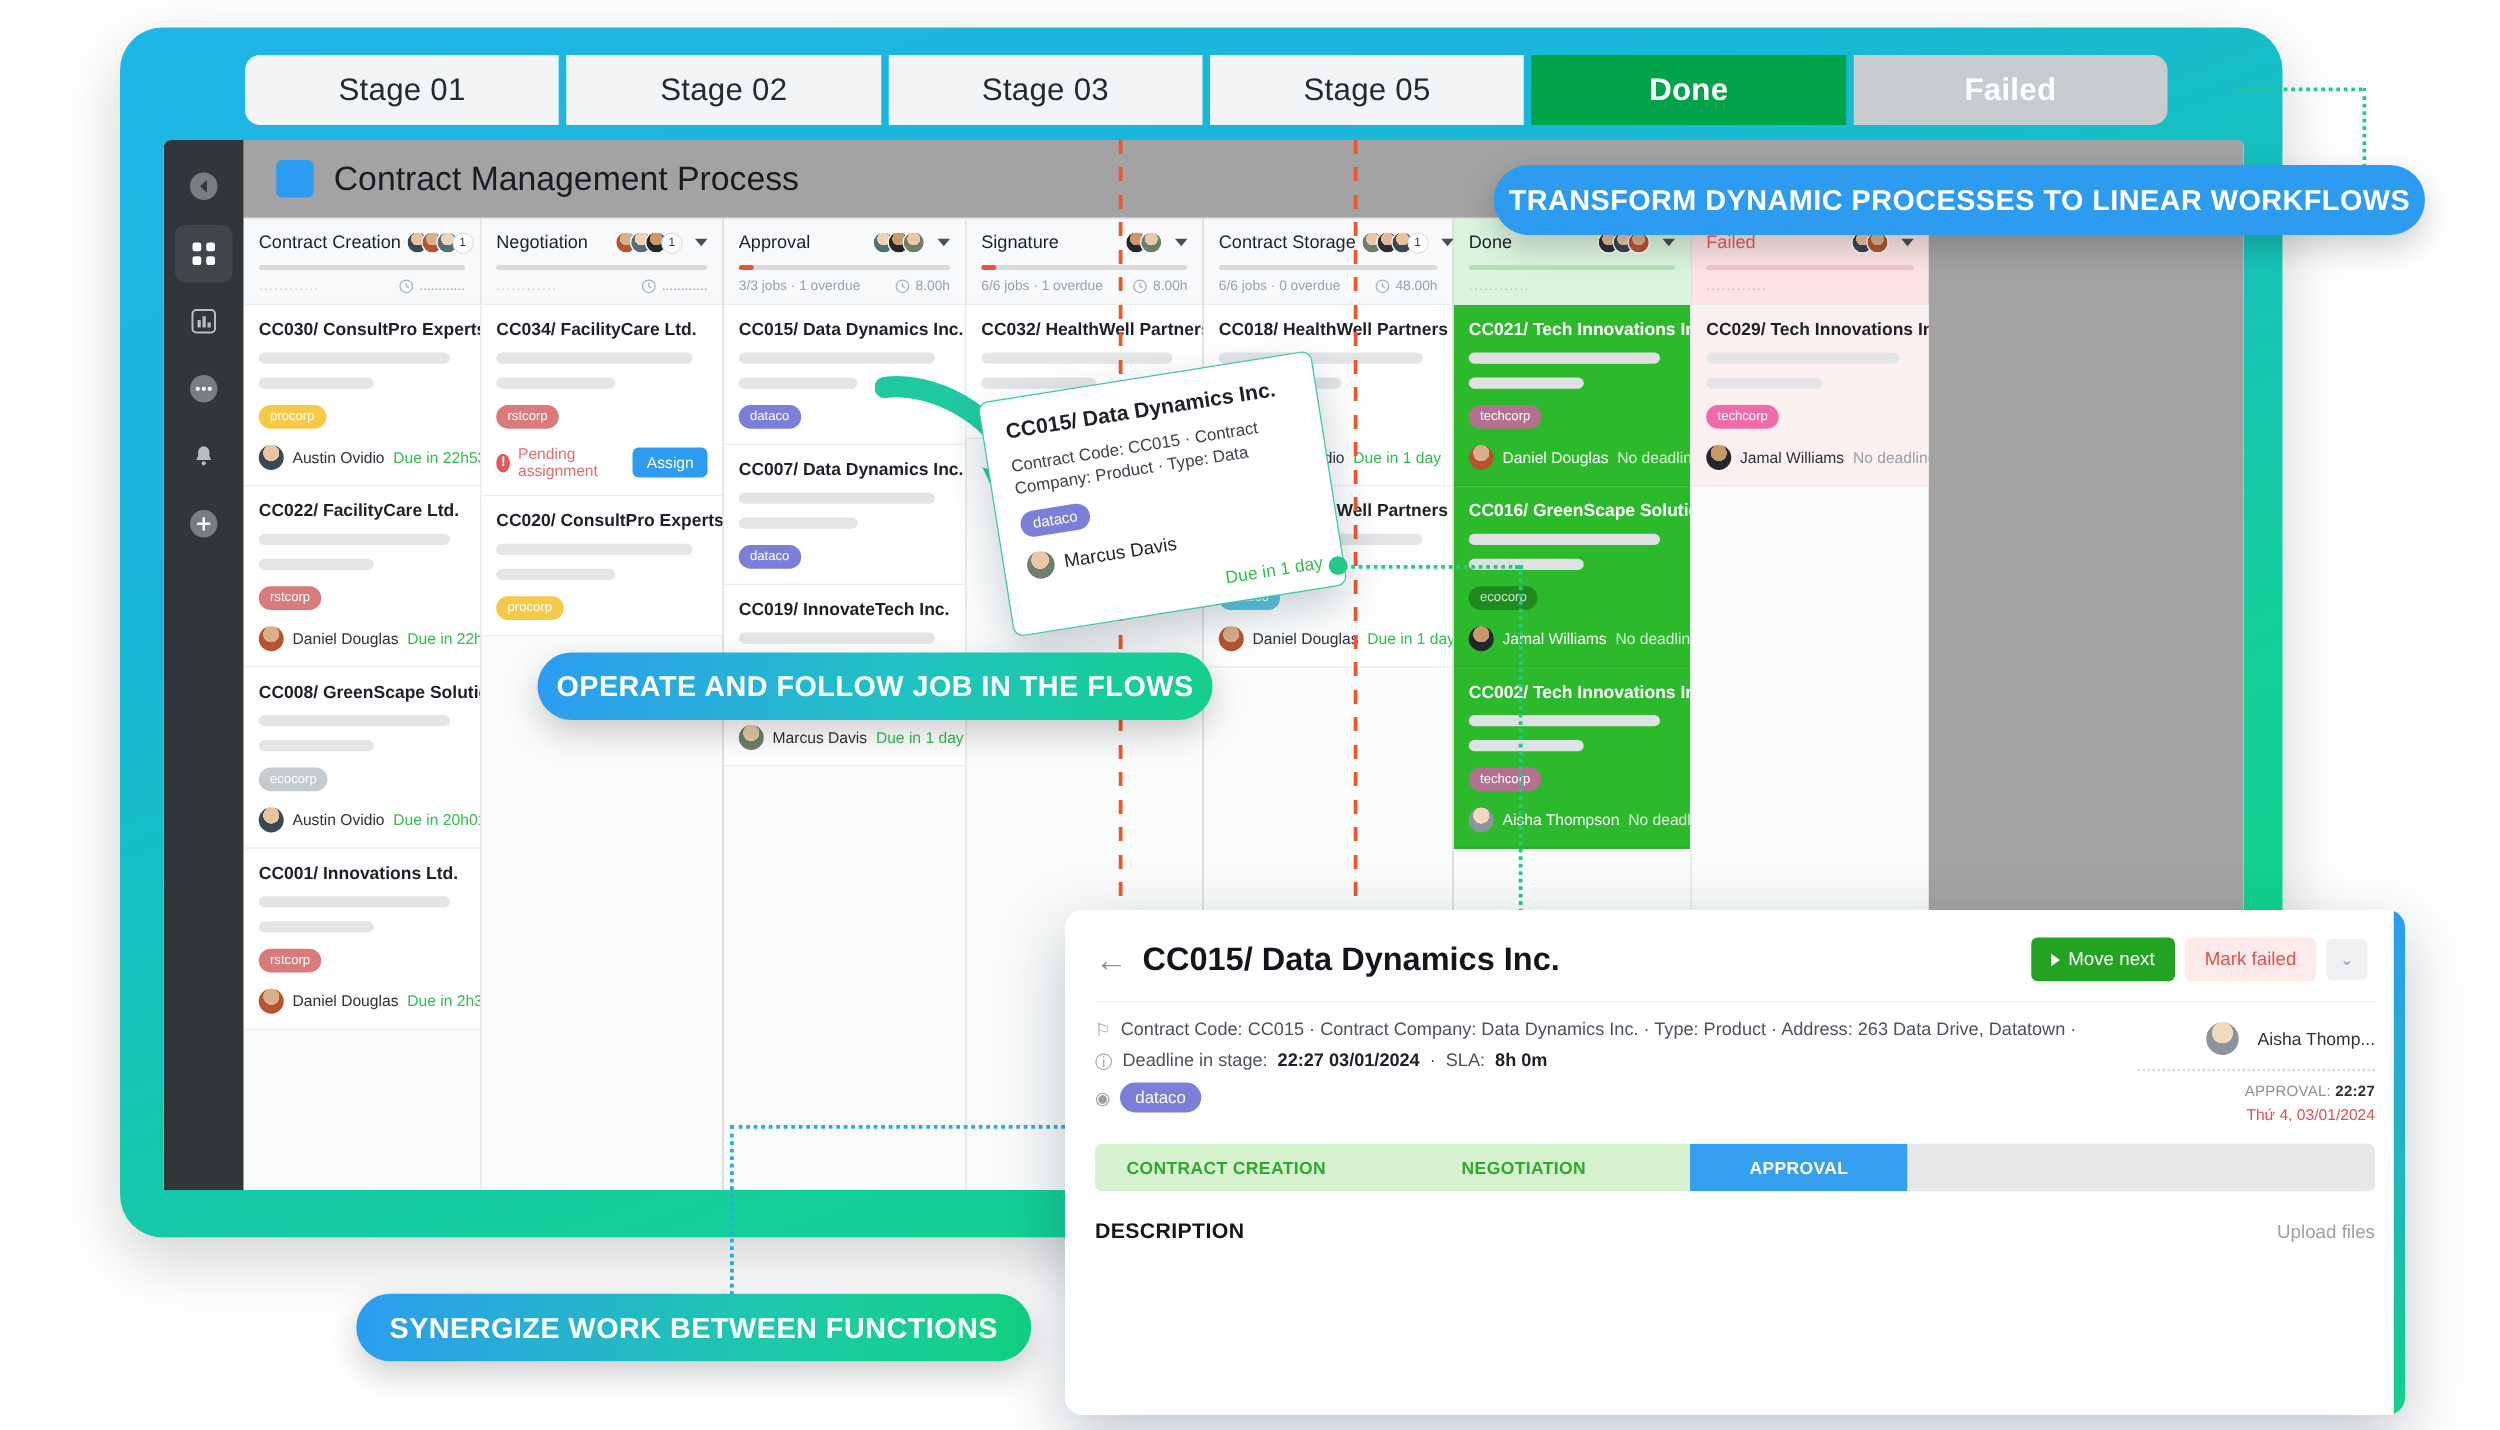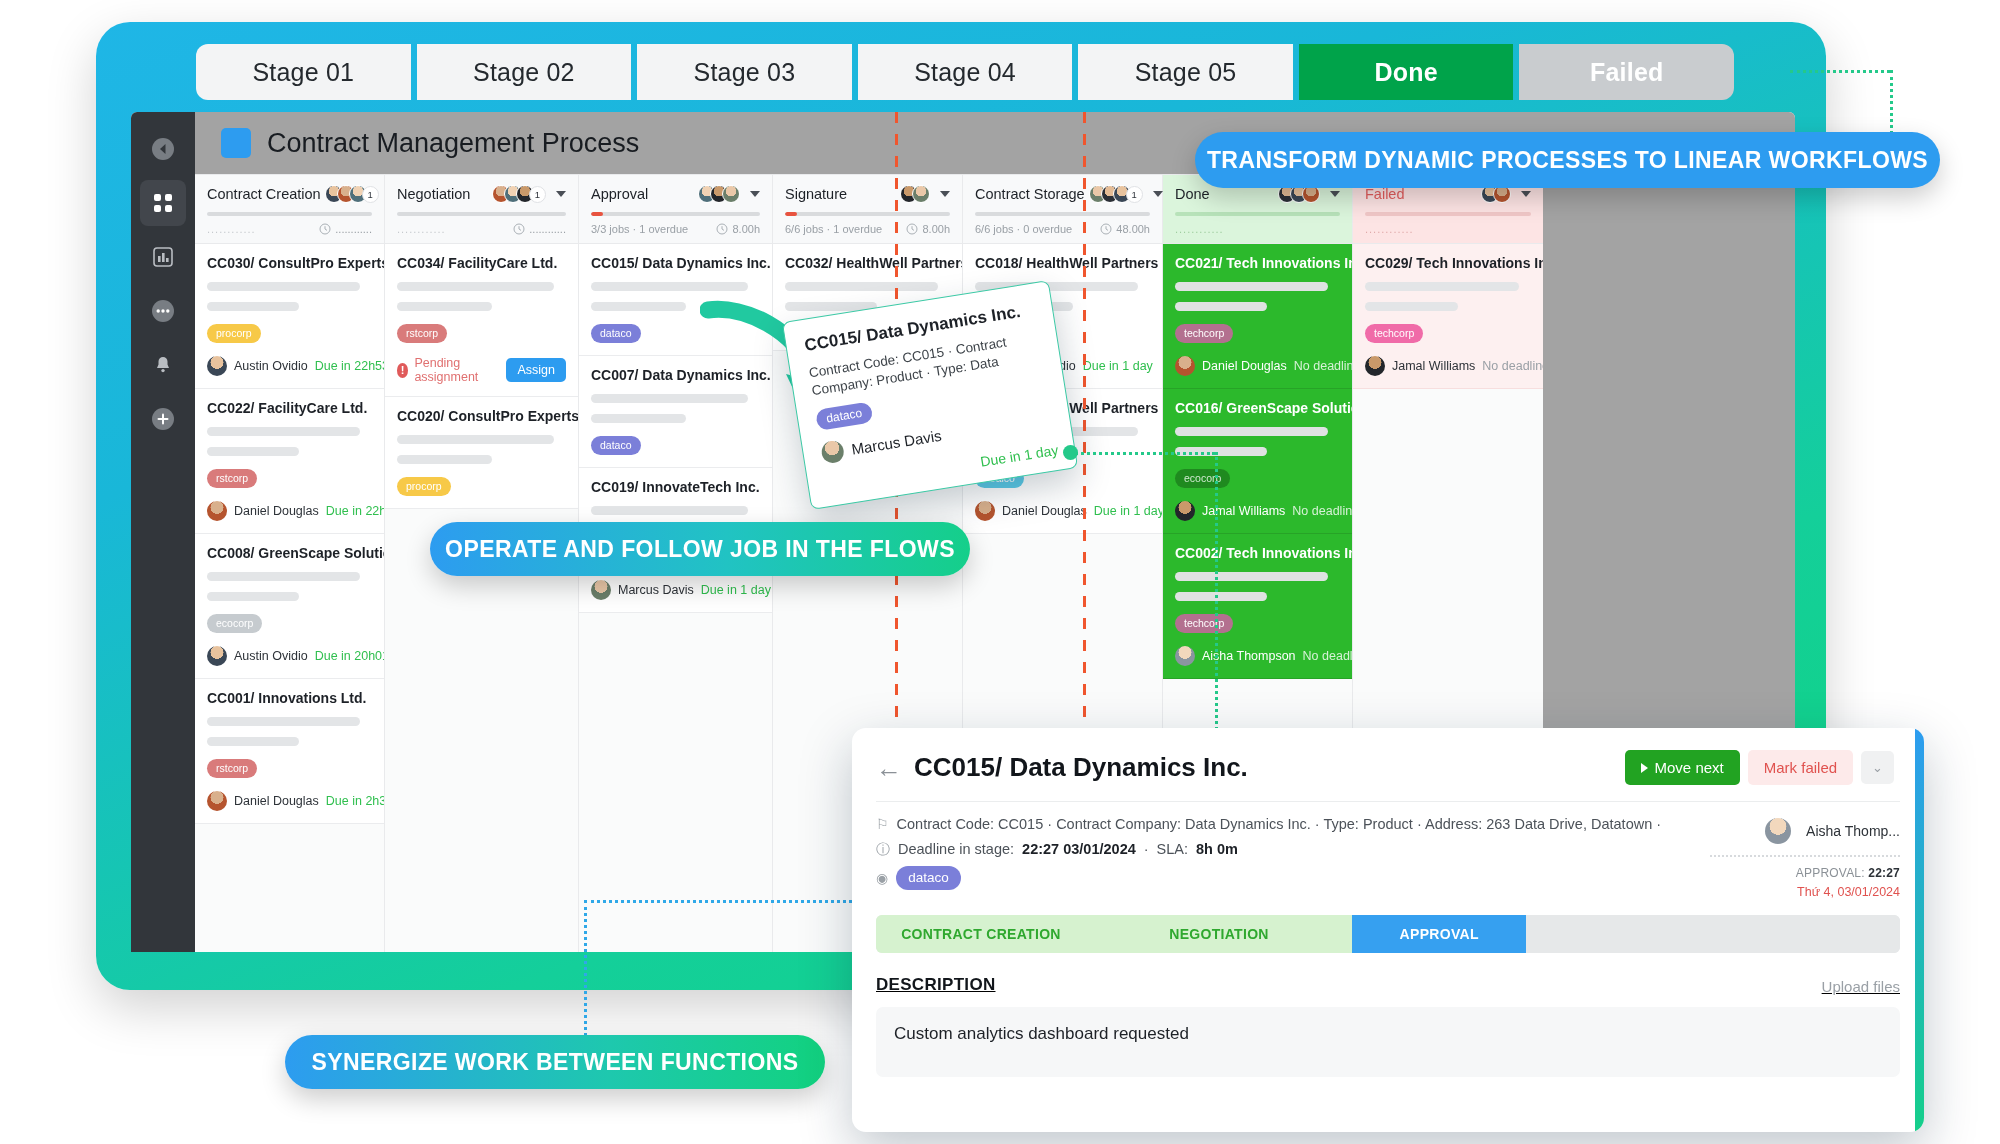--- a/index.html
+++ b/index.html
@@ -237,21 +237,21 @@
   .d-dl { font-size: 12px; color: #8b9197; letter-spacing: .2px; }
   .d-dl b { color: #2d3238; }
   .d-dl2 { font-size: 12.5px; color: #e0524f; margin-top: 5px; }
 
   .d-steps { display: flex; margin: 16px 24px 0; border-radius: 6px; overflow: hidden; height: 38px; background: #e6e8e9; }
   .d-step { display: flex; align-items: center; justify-content: center; font-size: 14px; font-weight: bold; letter-spacing: .3px; }
   .d-step.done2 { background: #d6f2cf; color: #2fa82f; }
   .d-step.cur   { background: #36a0f0; color: #ffffff; }
   .d-step.rest  { background: #e6e8e9; }
 
-  .d-desc-row { display: flex; align-items: flex-end; margin: 22px 24px 11px; text-decoration: underline; }
+  .d-desc-row { display: flex; align-items: center; margin: 22px 24px 11px; }
   .d-desc-lbl { font-size: 17px; font-weight: bold; color: #12161b; letter-spacing: .3px; }
   .d-upload { margin-left: auto; font-size: 15px; color: #9aa0a6; }
   .d-desc-box { margin: 12px 24px 0; background: #f6f7f8; border-radius: 7px; padding: 17px 18px; font-size: 17px; color: #1d2127; height: 70px; }
 
   
   .p1 { background: radial-gradient(circle at 50% 32%, #e8c39e 0 38%, #3a4756 39% 100%); }
   .p2 { background: radial-gradient(circle at 50% 32%, #d9b08c 0 38%, #b5542e 39% 100%); }
   .p3 { background: radial-gradient(circle at 50% 32%, #f0d2b4 0 38%, #4f6f7a 39% 100%); }
   .p4 { background: radial-gradient(circle at 50% 32%, #c9996a 0 38%, #23262b 39% 100%); }
   .p5 { background: radial-gradient(circle at 50% 32%, #eac8a8 0 38%, #6b7f6a 39% 100%); }
@@ -267,23 +267,20 @@
 
   <div class="stagebar" id="stagebar">
       <div class="stage-chip">
         <span>Stage 01</span>
       </div>
       <div class="stage-chip">
         <span>Stage 02</span>
       </div>
       <div class="stage-chip">
         <span>Stage 03</span>
-      </div>
-      <div class="stage-chip">
-        <span>Stage 04</span>
       </div>
       <div class="stage-chip">
         <span>Stage 05</span>
       </div>
       <div class="stage-chip done">
         <span>Done</span>
       </div>
       <div class="stage-chip failed">
         <span>Failed</span>
       </div>
@@ -693,16 +690,15 @@
         <div class="d-step done2" style="width: 20.5%;">CONTRACT CREATION</div>
         <div class="d-step done2" style="width: 26%;">NEGOTIATION</div>
         <div class="d-step cur" style="width: 17%;">APPROVAL</div>
         <div class="d-step rest" style="width: 36.5%;"></div>
       </div>
 
     <div class="d-desc-row">
       <span class="d-desc-lbl">DESCRIPTION</span>
       <span class="d-upload">Upload files</span>
     </div>
-    <div class="d-desc-box">Custom analytics dashboard requested</div>
   </div>
 
 </div>
 
 </body></html>

